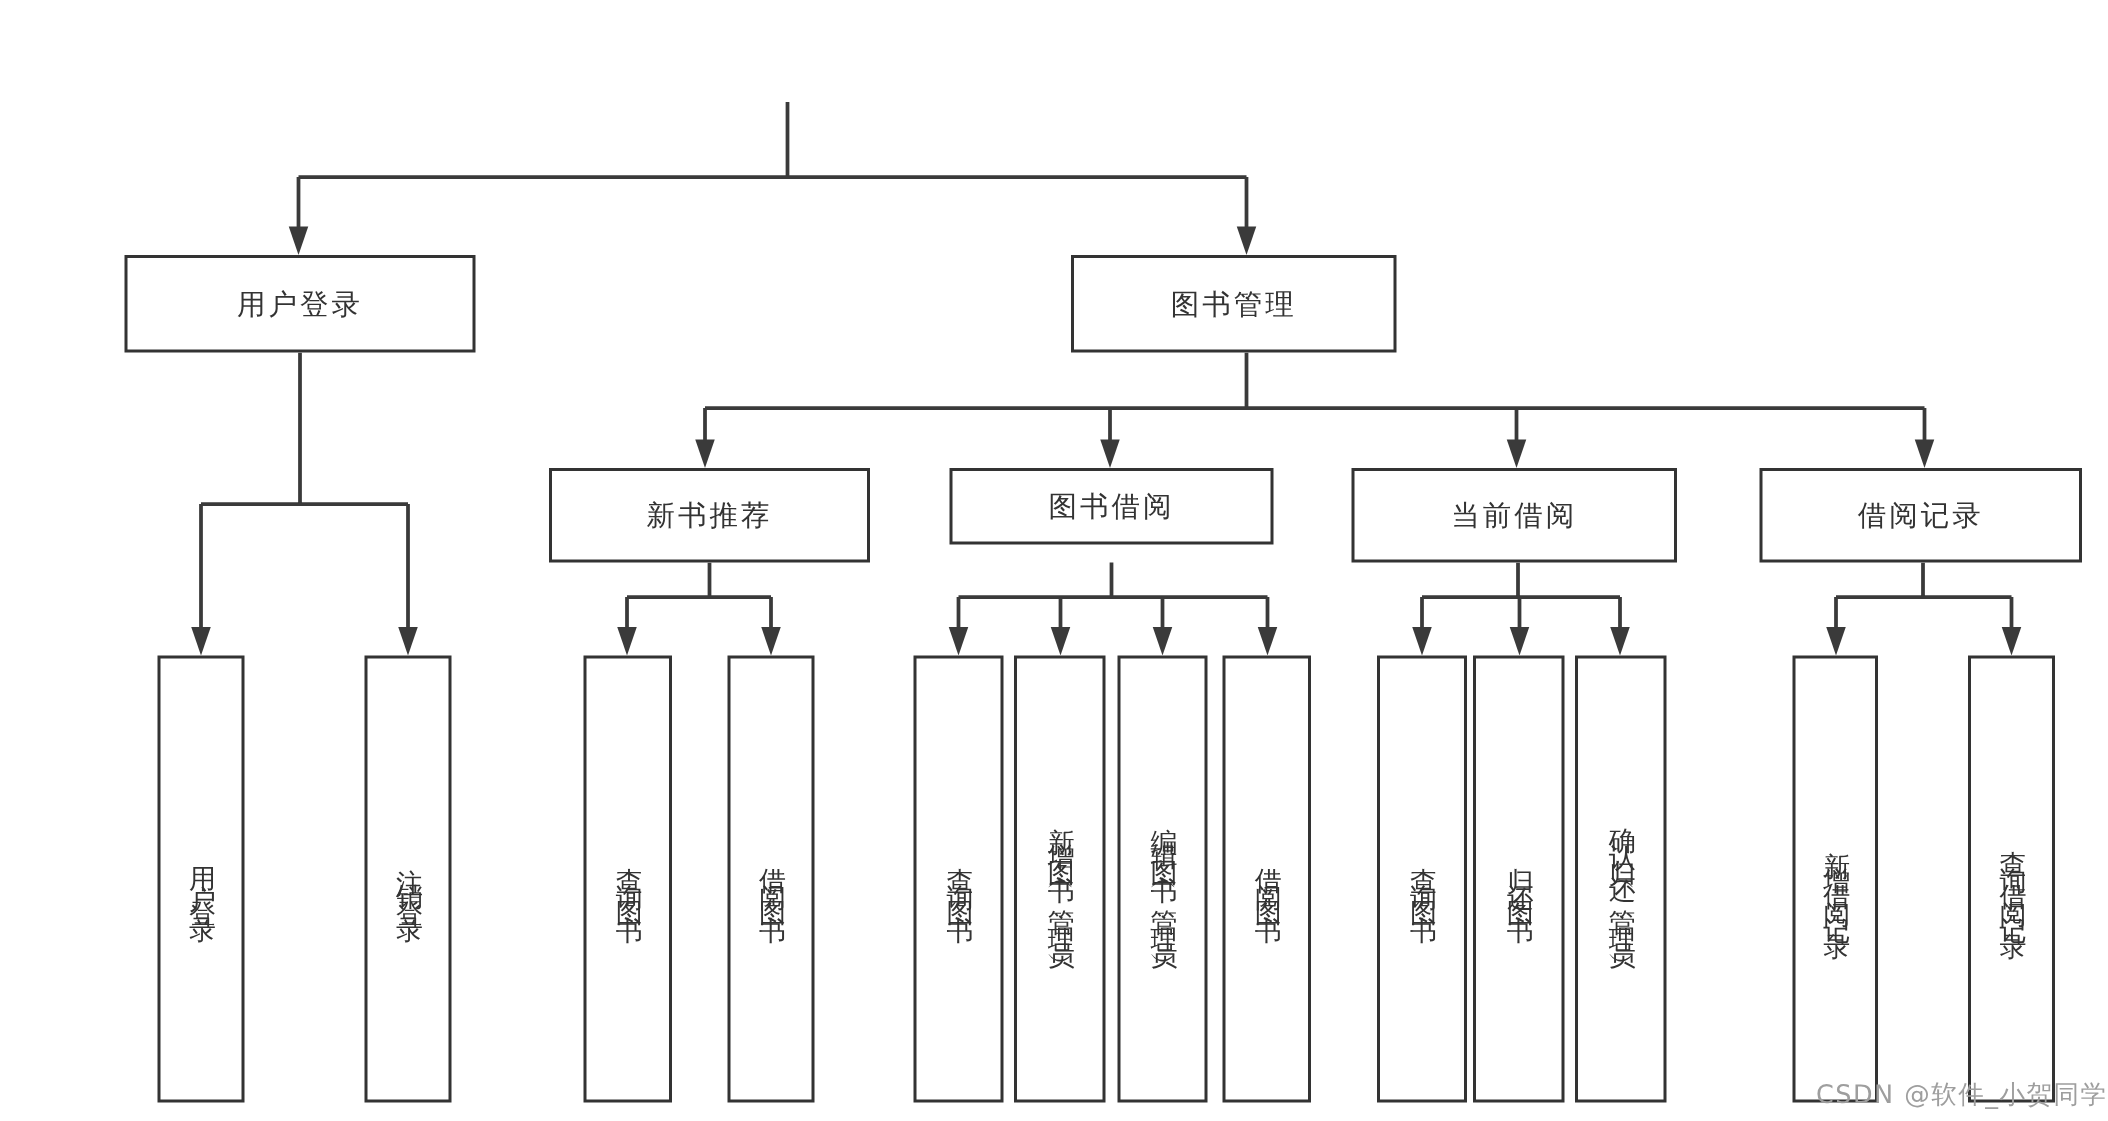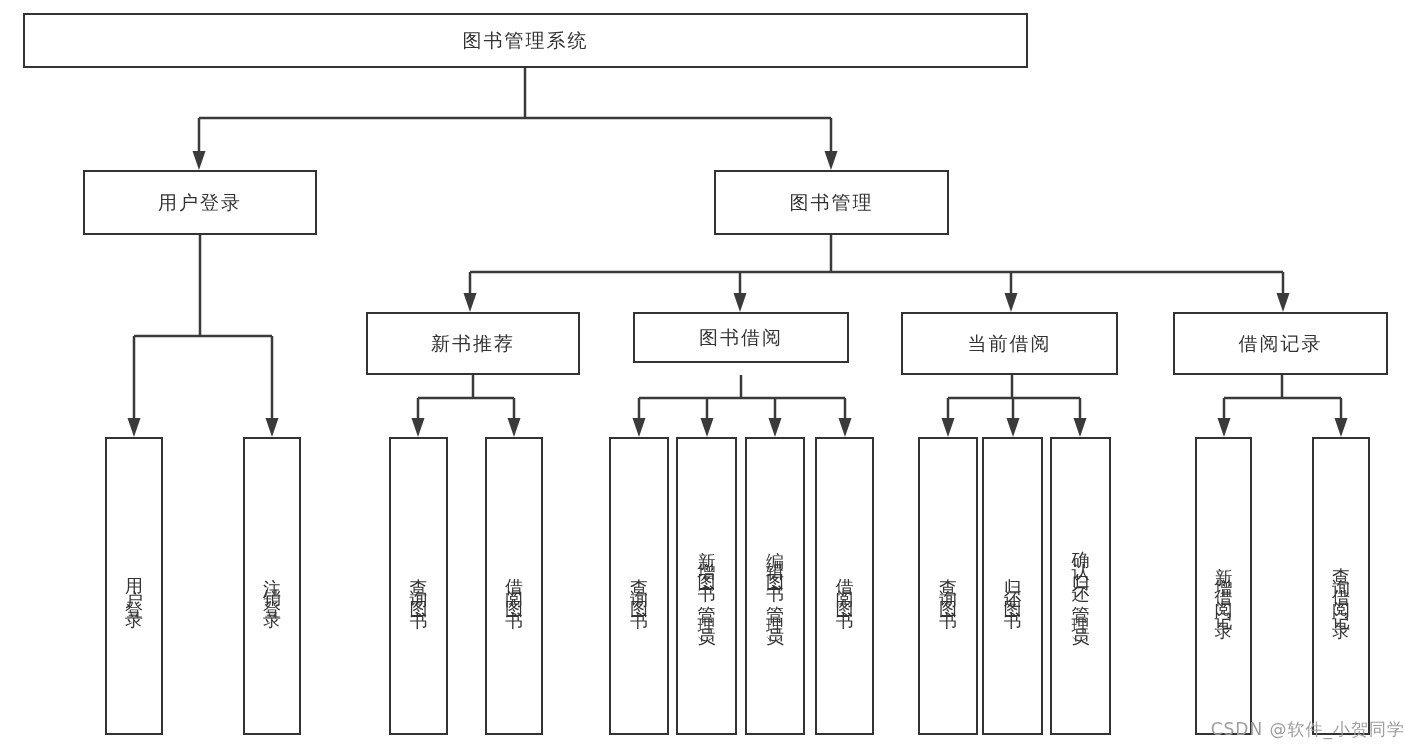--- a/index.html
+++ b/index.html
@@ -92,28 +92,25 @@
       <polygon points="1006.5,418 1019.5,418 1013,437"></polygon>
       <polygon points="1073.5,418 1086.5,418 1080,437"></polygon>
     </g>
     <g>
       <path d="M1282 375 V398 M1224 398 H1341 M1224 398 V419 M1341 398 V419"></path>
       <polygon points="1217.5,418 1230.5,418 1224,437"></polygon>
       <polygon points="1334.5,418 1347.5,418 1341,437"></polygon>
     </g>
   </svg>
 
-  <div class="node hnode" style="left:23px;top:13px;width:1005px;height:55px;">
-    <span>图书管理系统</span>
-  </div>
 
   <div class="node hnode" style="left:83px;top:170px;width:234px;height:65px;">
     <span>用户登录</span>
   </div>
-  <div class="node hnode" style="left:714px;top:170px;width:235px;height:65px;">
+  <div class="node hnode" style="left:714px;top:170px;width:217px;height:65px;">
     <span>图书管理</span>
   </div>
 
   <div class="node hnode" style="left:366px;top:312px;width:214px;height:63px;">
     <span>新书推荐</span>
   </div>
   <div class="node hnode" style="left:633px;top:312px;width:216px;height:51px;">
     <span>图书借阅</span>
   </div>
   <div class="node hnode" style="left:1173px;top:312px;width:215px;height:63px;">

